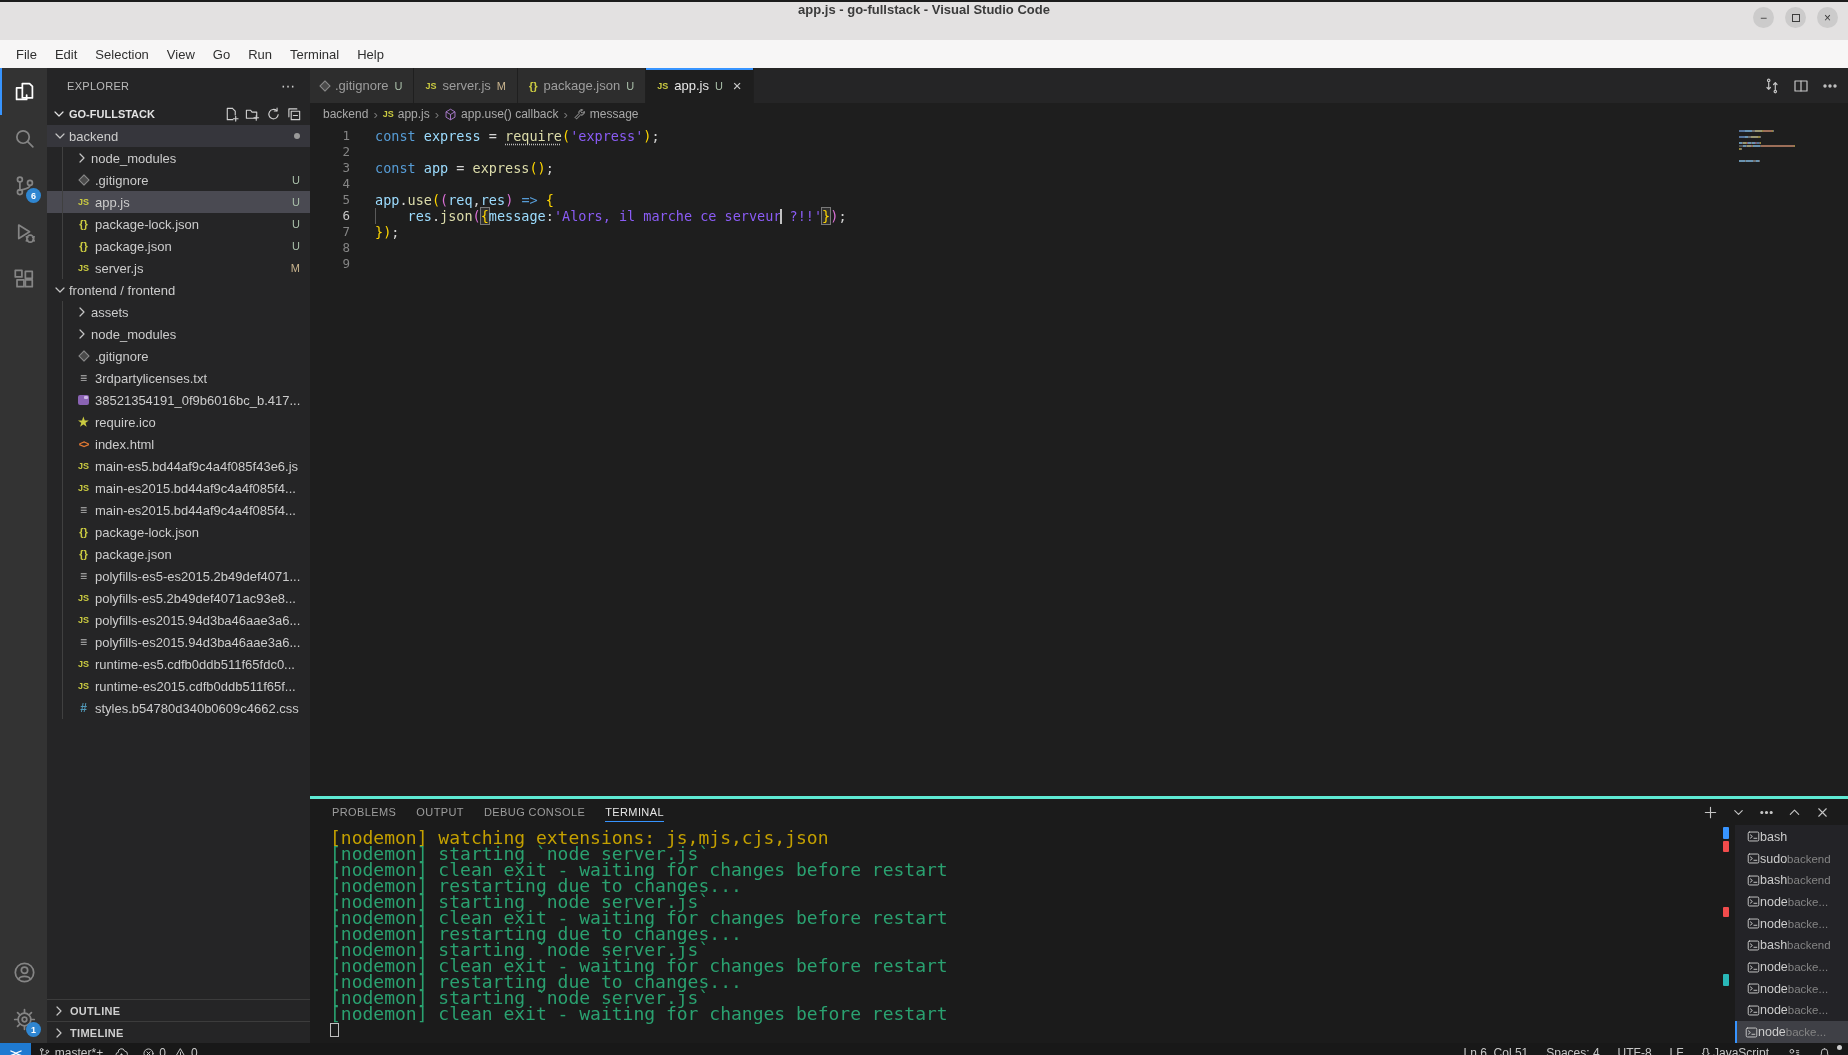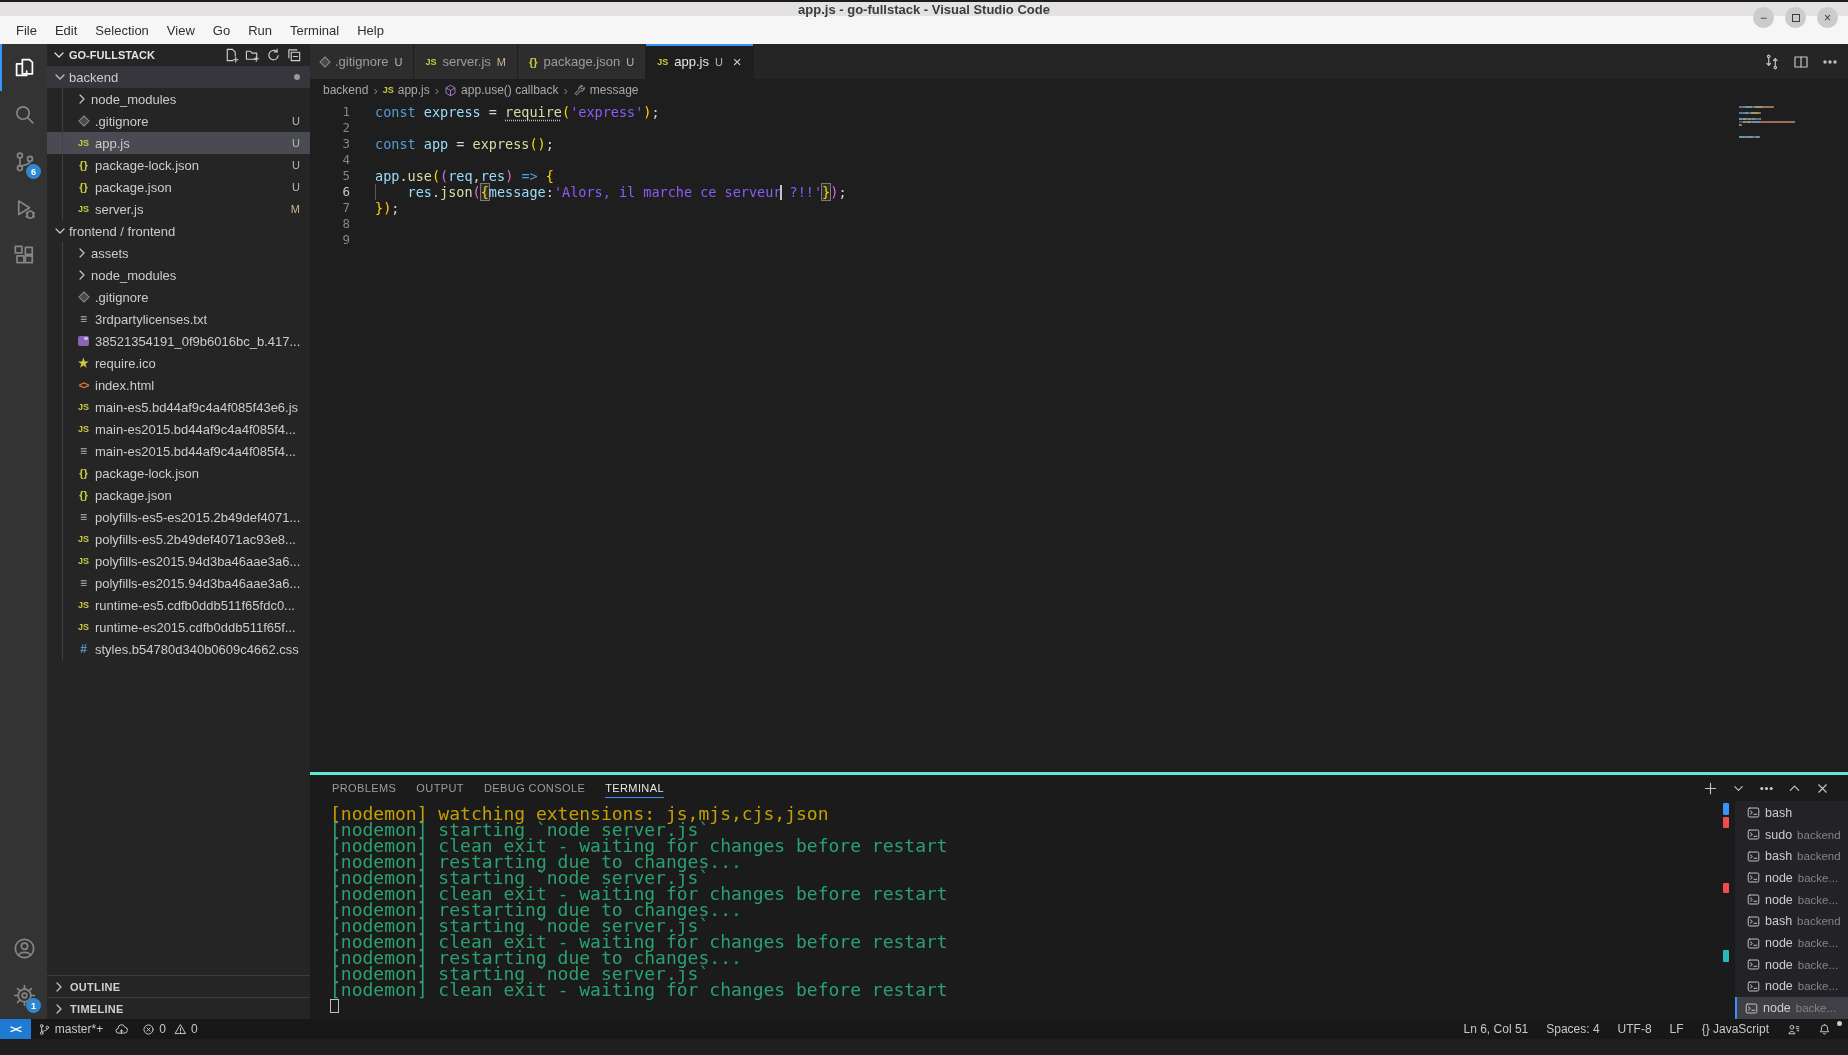--- a/index.html
+++ b/index.html
@@ -2,21 +2,21 @@
 <html><head>
 <meta charset="utf-8">
 <style>
   *{margin:0;padding:0;box-sizing:border-box}
   html,body{background:#111}
   .app{width:1848px;height:1055px;position:relative;overflow:hidden;
        font-family:"Liberation Sans",sans-serif;background:#1e1e1e}
   .icon svg{display:block}
 
   
-  .titlebar{height:16px;background:#e3e1e1;border-top:2px solid #1c1c1c;
+  .titlebar{height:40px;background:#e3e1e1;border-top:2px solid #1c1c1c;
             display:flex;justify-content:center;position:relative}
   .titlebar .wtitle{font-size:13px;font-weight:bold;color:#3b3b3b}
   .win-controls{position:absolute;right:10px;top:5px;display:flex;gap:11px}
   .wc{width:21px;height:21px;border-radius:50%;background:#cccbcb;color:#3c3c3c;
       display:flex;align-items:center;justify-content:center;font-size:12px;line-height:1}
   .wc .restore{width:8px;height:8px;border:1px solid #3c3c3c;position:relative;background:#cccbcb}
   .wc .restore:before{content:'';position:absolute;left:2px;bottom:2px;width:8px;height:8px;
       border:1px solid #3c3c3c;border-bottom:none;border-left:none;opacity:.0}
   
   .menubar{height:28px;background:#f7f6f6;display:flex;align-items:center;
@@ -126,21 +126,21 @@
   .panel-actions .icon svg{width:15px;height:15px}
   .panel-body{flex:1;display:flex;position:relative;min-height:0}
   .term{flex:1;padding:5px 0 0 20px;font-family:"DejaVu Sans Mono",monospace;font-size:18px;
         line-height:16px;white-space:pre;overflow:hidden}
   .tl-y{color:#c4a000}.tl-g{color:#2aa170}
   .term-cursor{display:inline-block;width:9px;height:14px;border:1px solid #bfbfbf;margin-top:1px}
   .term-marks{position:absolute;right:119px;top:0;width:6px}
   .term-marks span{position:absolute;left:0;width:6px;border-radius:1px}
   .plist{width:113px;background:#232327;display:flex;flex-direction:column;padding-top:1px;
          font-size:12.5px;flex:none;overflow:hidden}
-  .prow{height:22px;display:flex;align-items:center;gap:5px;padding:0 3px 0 10px;color:#cccccc;
+  .prow{height:22px;display:flex;align-items:center;padding:0 3px 0 10px;color:#cccccc;
         white-space:nowrap;overflow:hidden;border-left:2px solid transparent}
   .prow .icon{color:#c5c5c5}
   .prow .icon svg{width:13px;height:13px}
   .prow .pdetail{color:#848484;font-size:11.5px;overflow:hidden}
   .prow.selected{background:#3f4046;border-left:2px solid #3794ff;padding-left:8px}
 
   
   .statusbar{height:20px;background:#181818;display:flex;align-items:center;font-size:12px;
              color:#c8c8c8;position:relative}
   .sb-remote{height:100%;background:#1f7ad1;color:#fff;display:flex;align-items:center;
@@ -247,20 +247,24 @@
                 <circle cx="8" cy="8" r="1.6"></circle>
                 <path d="M8 1.2v2.2M8 12.6v2.2M1.2 8h2.2M12.6 8h2.2M3.2 3.2l1.5 1.5M11.3 11.3l1.5 1.5M12.8 3.2l-1.5 1.5M4.7 11.3l-1.5 1.5"></path>
               </svg>
             </span>
             <span class="ab-badge">1</span>
           </div>
         </div>
     </div>
 
     <div class="sidebar">
+      <div class="sb-header">
+        <span>EXPLORER</span>
+        <span class="sb-more">⋯</span>
+      </div>
       <div class="sb-project">
         <span class="chev icon" id="proj-chev">
             <svg viewBox="0 0 16 16" fill="none" stroke="currentColor" stroke-width="1.2" stroke-linecap="round" stroke-linejoin="round">
               <path d="M4 6l4 4 4-4"></path>
             </svg>
           </span>
         <span>GO-FULLSTACK</span>
         <span class="proj-actions" id="proj-actions">
             <span class="icon">
               <svg viewBox="0 0 16 16" fill="none" stroke="currentColor" stroke-width="1.2" stroke-linecap="round" stroke-linejoin="round">

